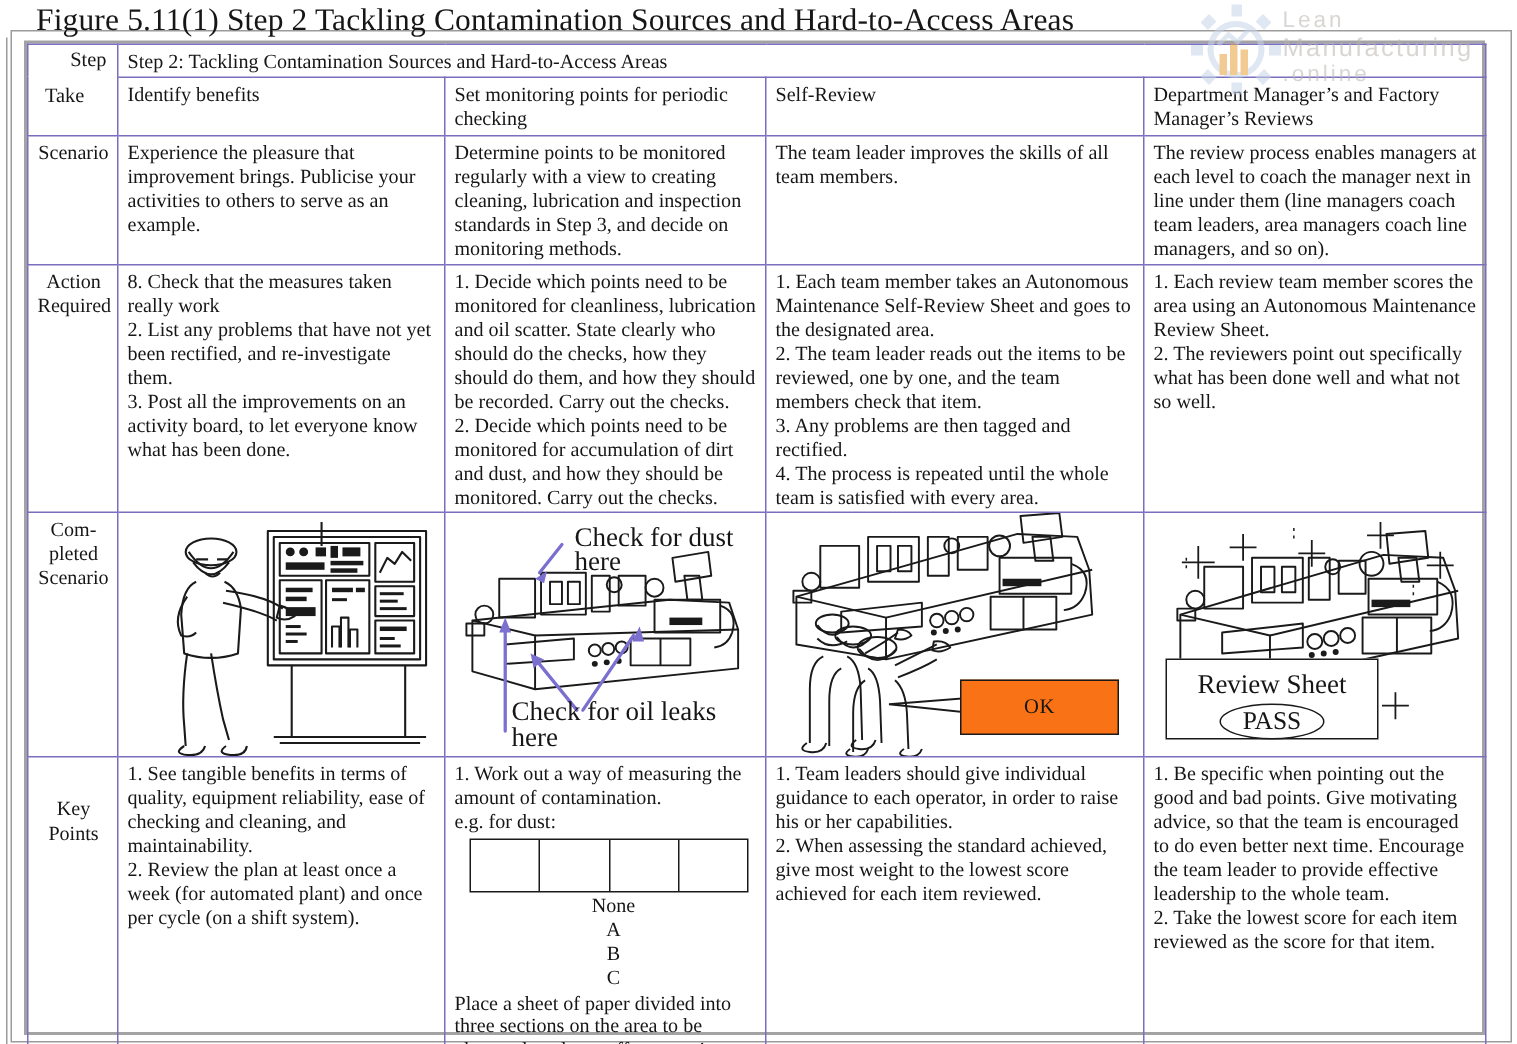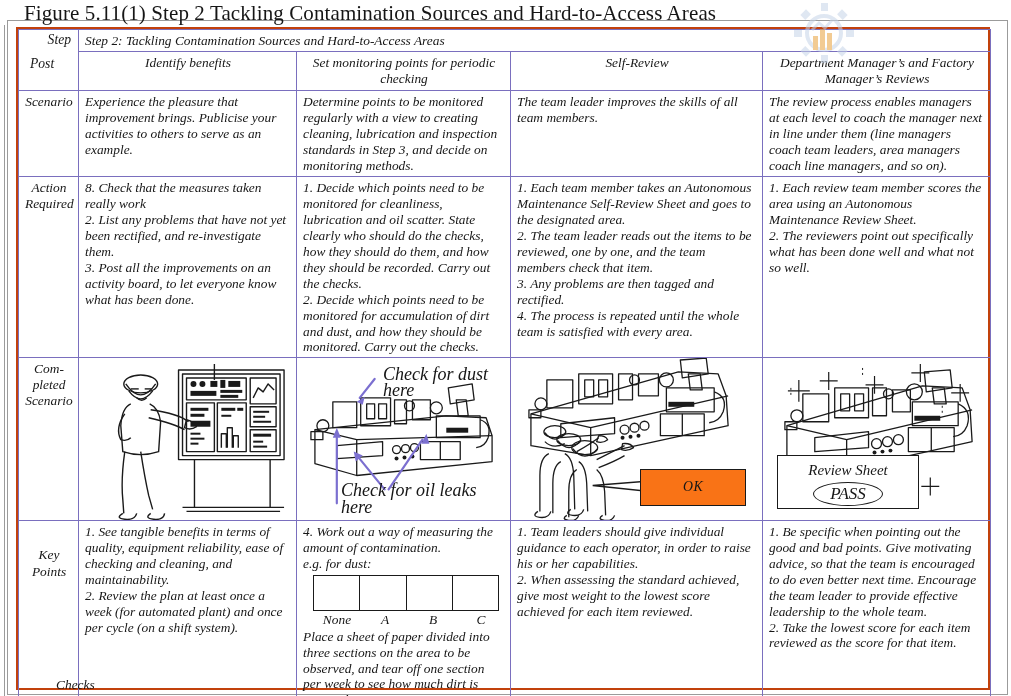--- a/index.html
+++ b/index.html
@@ -38,22 +38,22 @@
     border:1px solid #9b9b9b; box-sizing:border-box; z-index:1;
   }
   #outer-frame::before{
     content:""; position:absolute; left:-4px; top:4px; bottom:-4px; width:1px;
     background:#9b9b9b;
   }
 
   
   #grid{
     position:absolute; left:16px; top:27px; width:974px; height:663px;
-    border:2px solid #c2410c; box-sizing:border-box;
-    background:#fff; z-index:2;font-style:italic;
+    border:2px solid #a3a3a3; box-sizing:border-box;
+    background:#fff; z-index:2;
   }
   table.t{
     width:100%; height:100%;
     border-collapse:collapse; table-layout:fixed;
   }
   table.t td{
     border:1px solid #7a6fbe;
     vertical-align:top;
     padding:3px 5px 2px 6px;
     font-size:13.4px;
@@ -61,21 +61,21 @@
   }
   td.lbl{
     text-align:center; vertical-align:middle;
     font-size:13.6px; line-height:1.32; padding:2px;
   }
   .hdr-step{
     vertical-align:middle;
     font-size:16px; padding:1px 0 2px;
   }
   .hdr-stage{
-    text-align:center; vertical-align:middle;
+    text-align:left; vertical-align:middle;
     font-size:13.8px; line-height:1.22; padding:4px 6px;
   }
   .corner{position:relative; padding:0;}
   .corner .step-w{
     position:absolute; right:7px; top:2px; font-size:13.6px;
   }
   .corner .stage-w{
     position:absolute; left:11px; top:26px; font-size:13.6px;
   }
   .body-txt{white-space:pre-line;}
@@ -105,37 +105,37 @@
   .scene svg{display:block;width:100%;height:100%;}
   .cap{
     position:absolute; font-size:18px; line-height:1.2;
   }
 
   
   .dustwrap{margin:3px 0 0 10px;}
   .dustbox{display:flex; width:186px; height:36px; border:1.4px solid #1a1a1a; box-sizing:border-box;}
   .dustbox div{flex:1;border-right:1.4px solid #1a1a1a;}
   .dustbox div:last-child{border-right:none;}
-  .dustlabels{display:flex; width:192px; margin-top:1px;}
+  .dustlabels{display:flex; width:192px; margin-top:1px;flex-direction:column;}
   .dustlabels span{flex:1;text-align:center;font-size:13.4px;}
 
   
   .ok-callout{
     position:absolute; right:16px; bottom:14px;
     width:104px; height:35px; border:1.6px solid #1a1a1a;
     background:#f97316; display:flex; align-items:center; justify-content:center;
     font-size:13.8px; letter-spacing:.4px;
   }
   
   .review-box{
     position:absolute; left:14px; bottom:11px;
     width:140px; height:52px; border:1.5px solid #1a1a1a; background:#fff;
     text-align:center;
   }
-  .review-box .rb-t{font-size:15px;margin-top:6px;}
+  .review-box .rb-t{font-size:18px;margin-top:6px;}
   .review-box .rb-p{
     margin:2px auto 0; width:68px;height:22px;border:1.4px solid #1a1a1a;
     border-radius:50%; font-size:17px; line-height:21px;
   }
 </style>
 </head>
 <body>
 
 <div id="watermark">
   <svg width="62" height="62" viewBox="0 0 62 62">
@@ -152,41 +152,46 @@
       <rect x="9" y="46" width="8" height="7" transform="rotate(45 13 49)"></rect>
       <rect x="45" y="46" width="8" height="7" transform="rotate(-45 49 49)"></rect>
     </g>
     <g fill="#e8a23c">
       <rect x="20" y="34" width="5" height="14"></rect>
       <rect x="27" y="27" width="5" height="21"></rect>
       <rect x="34" y="31" width="5" height="17"></rect>
     </g>
     <path d="M19 28 L26 21 L32 26 L41 16" stroke="#c6d4e8" stroke-width="3" fill="none"></path>
   </svg>
+  <div class="wm-text">
+    <div class="wm-l1">Lean</div>
+    <div class="wm-l2">Manufacturing</div>
+    <div class="wm-l3">.online</div>
+  </div>
 </div>
 
 <div id="page-title">Figure 5.11(1)  Step 2  Tackling Contamination Sources and Hard-to-Access Areas</div>
 
 <div id="outer-frame"></div>
 
 <div id="grid">
 <table class="t">
   <colgroup>
         <col class="c0">
         <col class="c1">
         <col class="c2">
         <col class="c3">
         <col class="c4">
       </colgroup>
   <tbody>
 
   <tr class="r-head1">
     <td class="corner" rowspan="2">
       <span class="step-w">Step</span>
-      <span class="stage-w">Post</span>
+      <span class="stage-w">Take</span>
     </td>
     <td class="hdr-step" colspan="4">Step 2:  Tackling Contamination Sources and Hard-to-Access Areas</td>
   </tr>
 
   <tr class="r-head2">
     <td class="hdr-stage">Identify benefits</td>
     <td class="hdr-stage">Set monitoring points for periodic checking</td>
     <td class="hdr-stage">Self-Review</td>
     <td class="hdr-stage">Department Manager’s and Factory Manager’s Reviews</td>
   </tr>
@@ -479,21 +484,21 @@
         <div class="kp body-txt">Key
 Points</div>
         <div class="ck">Checks</div>
       </div>
     </td>
 
     <td class="body-txt">1. See tangible benefits in terms of quality, equipment reliability, ease of checking and cleaning, and maintainability.
 2. Review the plan at least once a week (for automated plant) and once per cycle (on a shift system).</td>
 
     <td>
-      <div class="body-txt"> 4. Work out a way of measuring the amount of contamination.
+      <div class="body-txt"> 1. Work out a way of measuring the amount of contamination.
 e.g. for dust:</div>
       <div class="dustwrap">
         <div class="dustbox">
           <div></div>
           <div></div>
           <div></div>
           <div></div>
         </div>
         <div class="dustlabels">
           <span>None</span>

